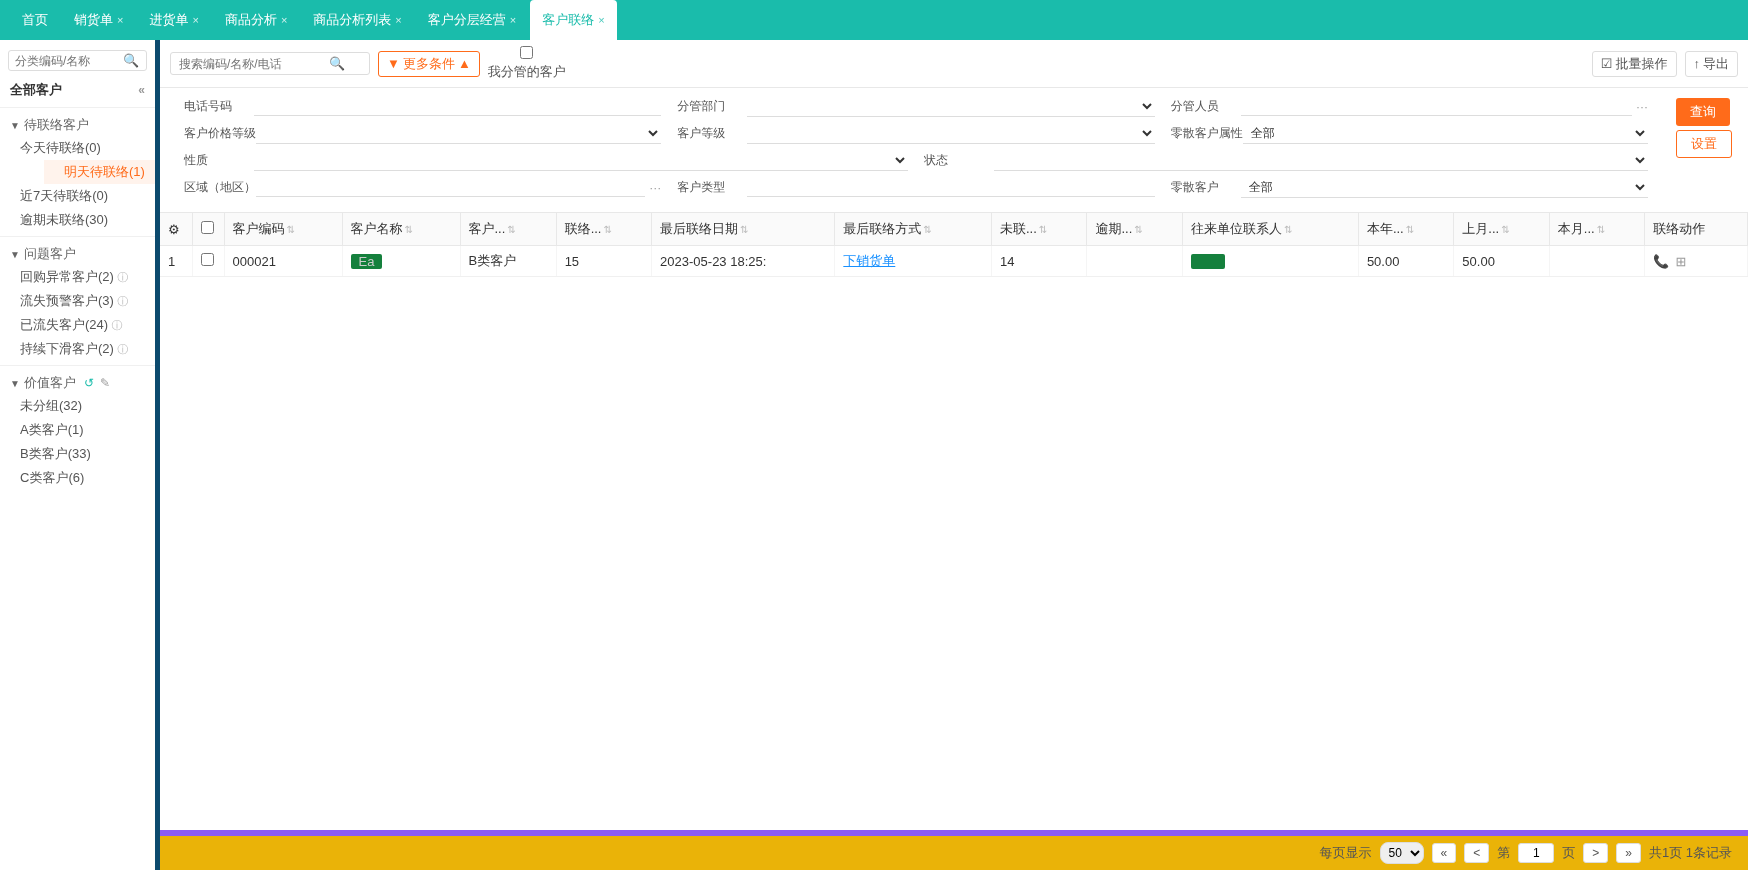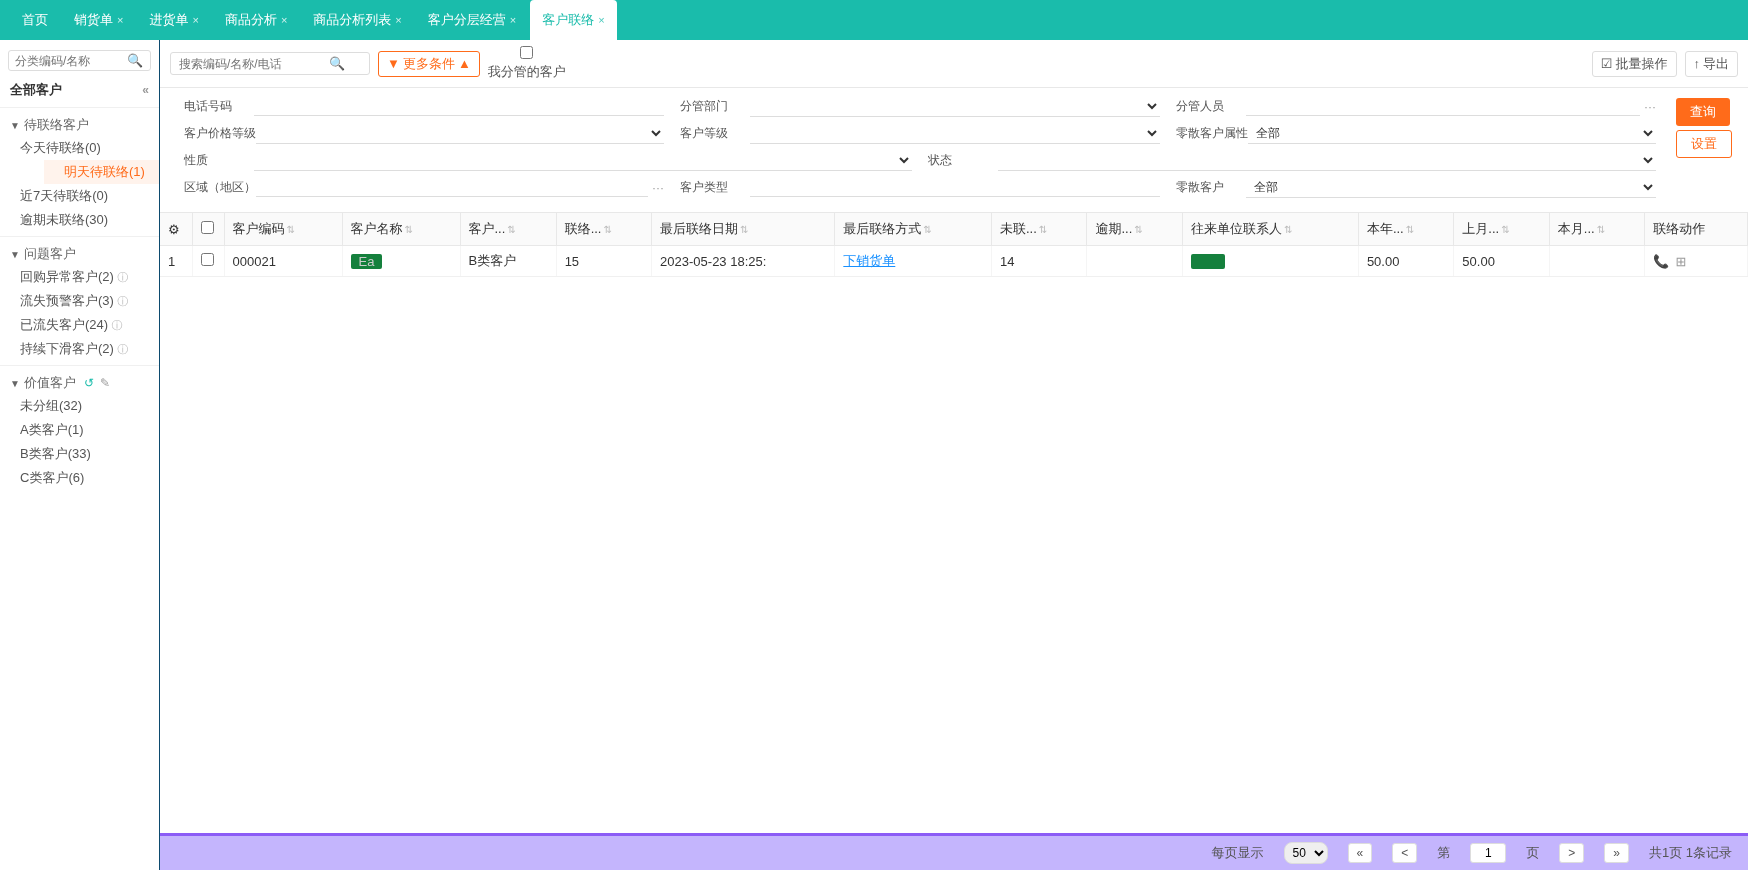--- a/index.html
+++ b/index.html
@@ -15,21 +15,21 @@
       cursor: pointer; white-space: nowrap; font-size: 13px; gap: 4px;
     }
     .nav-item.active { background: #fff; color: #1abcab; border-radius: 4px 4px 0 0; }
     .nav-close { font-size: 11px; color: inherit; opacity: 0.8; cursor: pointer; }
 
     
     .main-layout { display: flex; height: calc(100vh - 40px); }
 
     
     .sidebar {
-      width: 160px; min-width: 160px; background: #fff; border-right: 1px solid #0c4a6e;
+      width: 160px; min-width: 160px; background: #fff; border-right: 5px solid #0c4a6e;
       overflow-y: auto; padding: 6px 0;
     }
     .sidebar-search {
       display: flex; align-items: center; margin: 4px 8px 6px 8px;
       border: 1px solid #ddd; border-radius: 3px; padding: 2px 6px; background: #fff;
     }
     .sidebar-search input {
       border: none; outline: none; flex: 1; font-size: 12px; color: #333;
       background: transparent; width: 80px;
     }
@@ -113,22 +113,22 @@
     tbody td {
       border-bottom: 1px solid #f0f0f0; border-right: 1px solid #f5f5f5;
       padding: 6px 8px; color: #333; white-space: nowrap;
     }
     .sort-icon { color: #bbb; font-size: 10px; margin-left: 2px; }
     .link-text { color: #1890ff; text-decoration: underline; cursor: pointer; }
     .action-icons { display: flex; gap: 6px; color: #999; cursor: pointer; }
 
     
     .pagination {
-      background: #c4b5fd; border-top: 3px solid #8b5cf6; padding: 6px 16px;
-      display: flex; align-items: center; justify-content: flex-end; gap: 20px; font-size: 12px; color: #555;
+      background: #eab308; border-top: 6px solid #8b5cf6; padding: 6px 16px;
+      display: flex; align-items: center; justify-content: flex-end; gap: 8px; font-size: 12px; color: #555;
     }
     .page-btn {
       border: 1px solid #ddd; background: #fff; padding: 2px 8px; border-radius: 3px;
       cursor: pointer; font-size: 12px; color: #555;
     }
     .page-input {
       border: 1px solid #ddd; width: 36px; text-align: center; border-radius: 3px;
       padding: 2px 4px; font-size: 12px; outline: none;
     }
     .page-size-select {
@@ -270,21 +270,21 @@
           <span>批量操作</span>
         </div>
         <div class="toolbar-btn">
           <span>↑</span>
           <span>导出</span>
         </div>
       </div>
     </div>
 
     <div class="filter-panel">
-      <div style="display:flex; gap:0;justify-content:flex-end;">
+      <div style="display:flex; gap:8px;justify-content:flex-end;">
         <div style="flex:1;">
 
           <div class="filter-row">
             <div class="filter-cell">
               <span class="filter-label">电话号码</span>
               <input class="filter-input" type="text" style="">
             </div>
             <div class="filter-cell">
               <span class="filter-label">分管部门</span>
               <select class="filter-select"><option></option></select>

